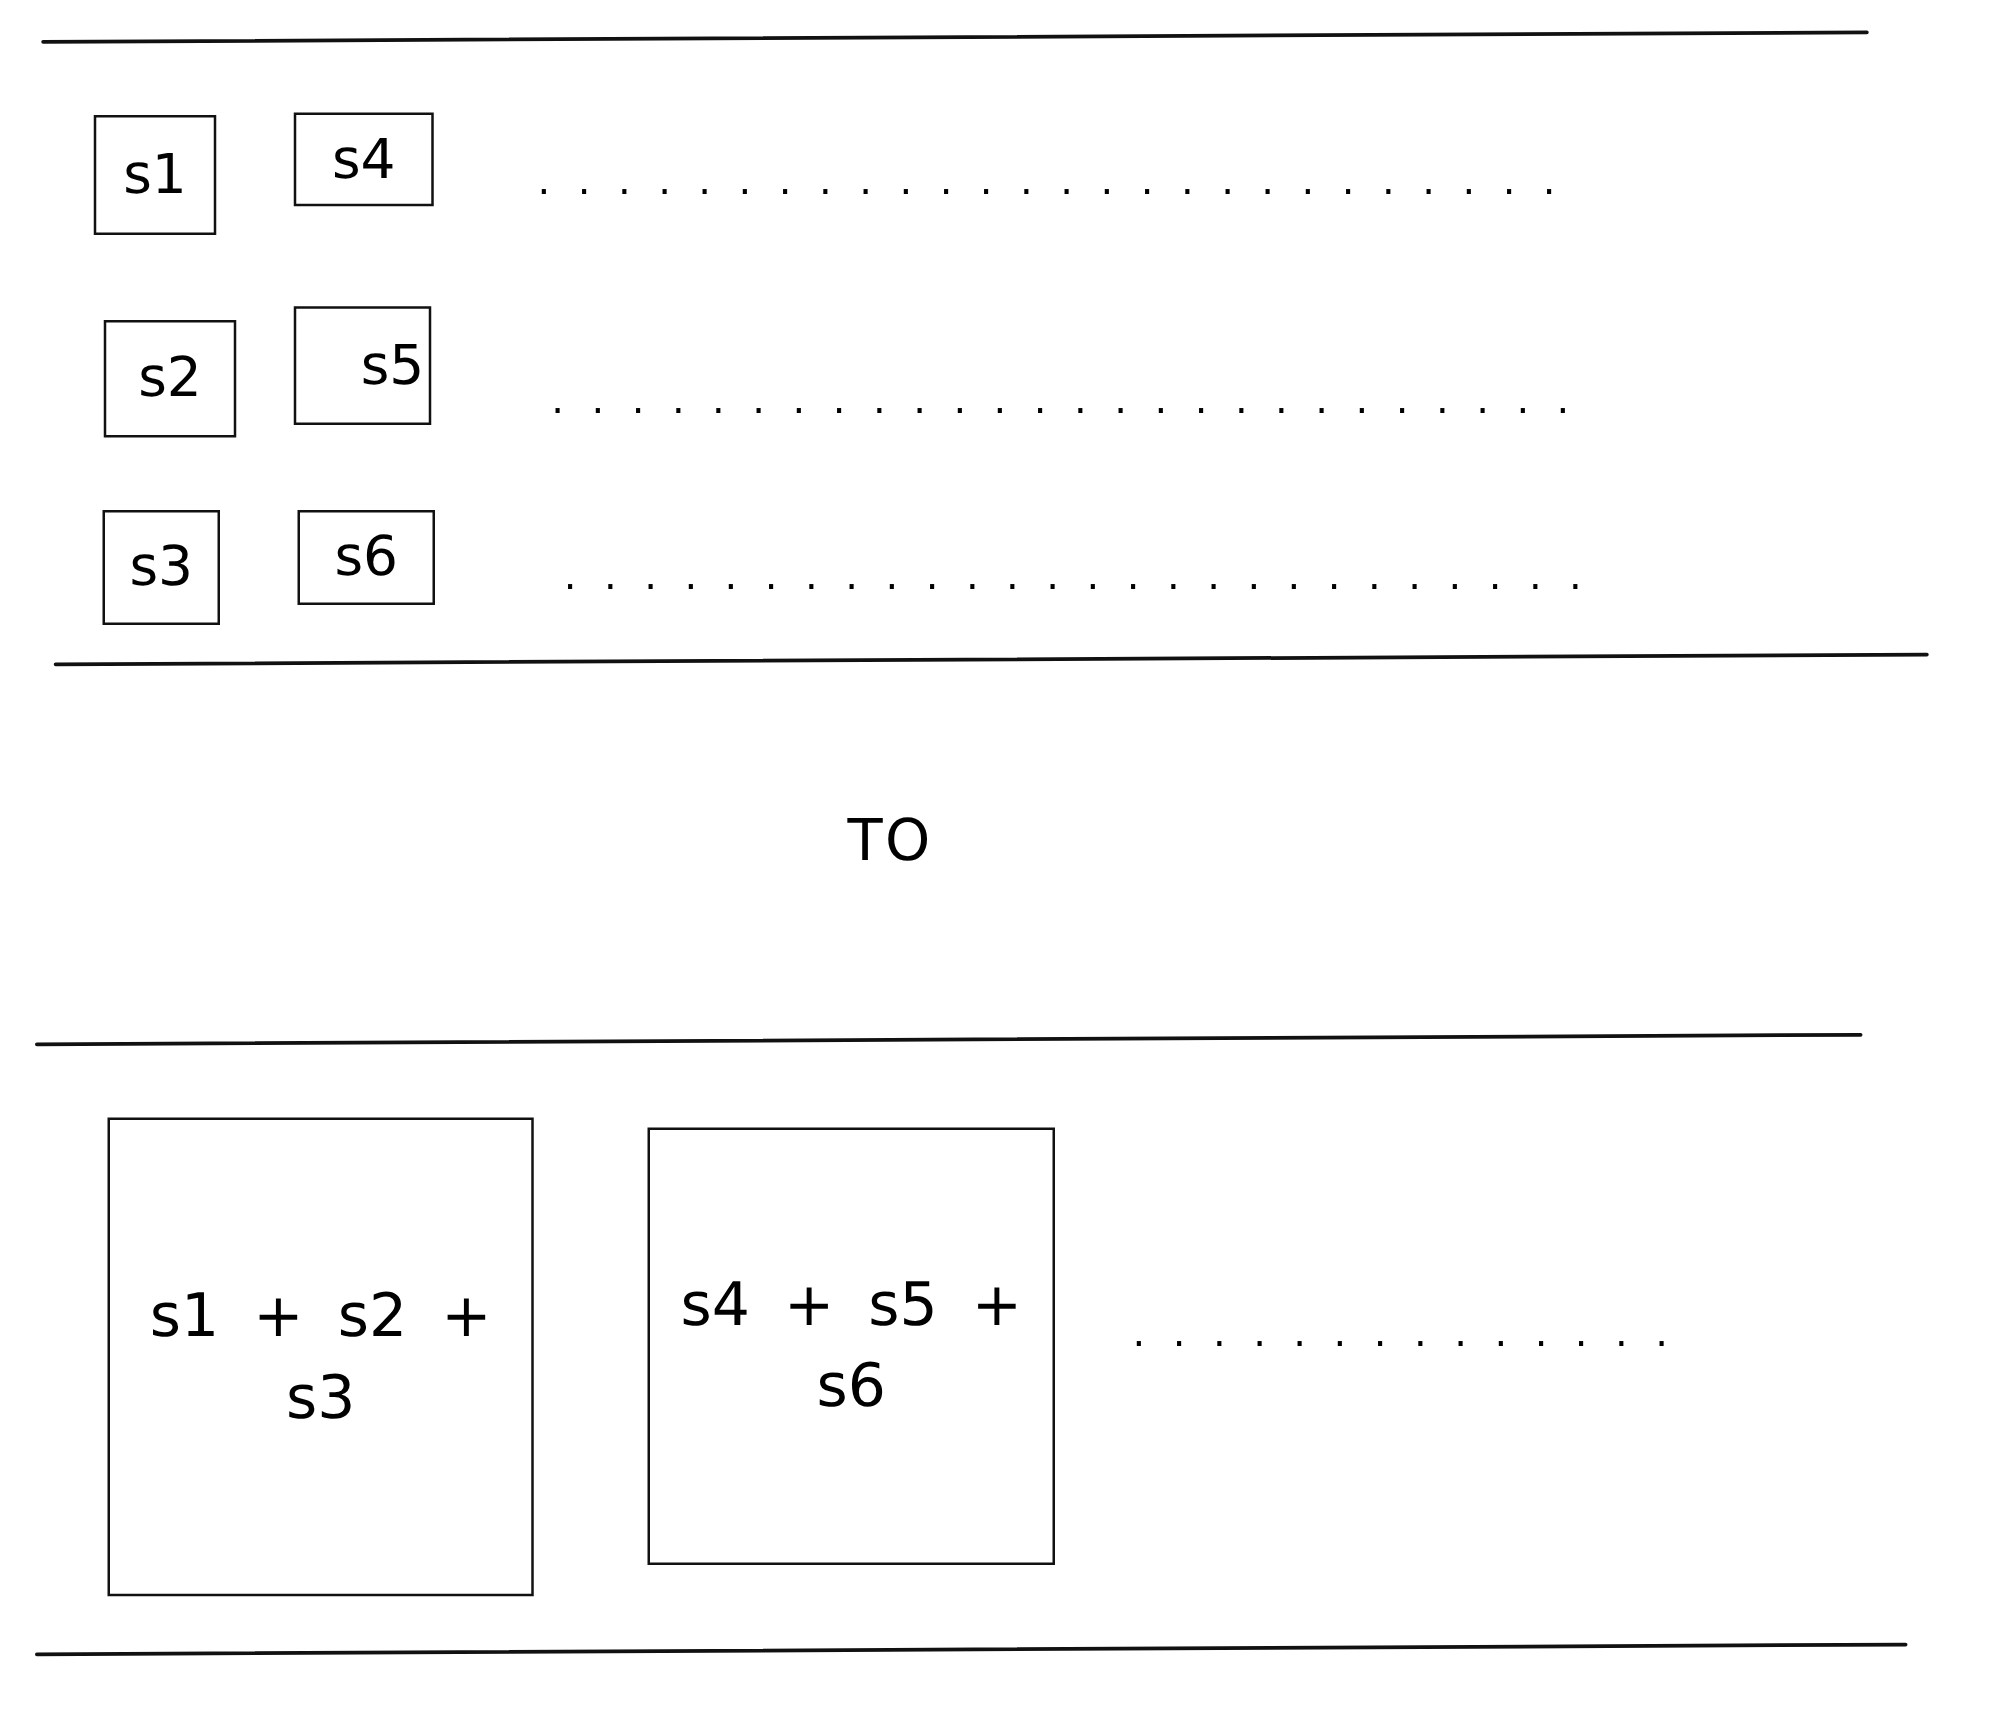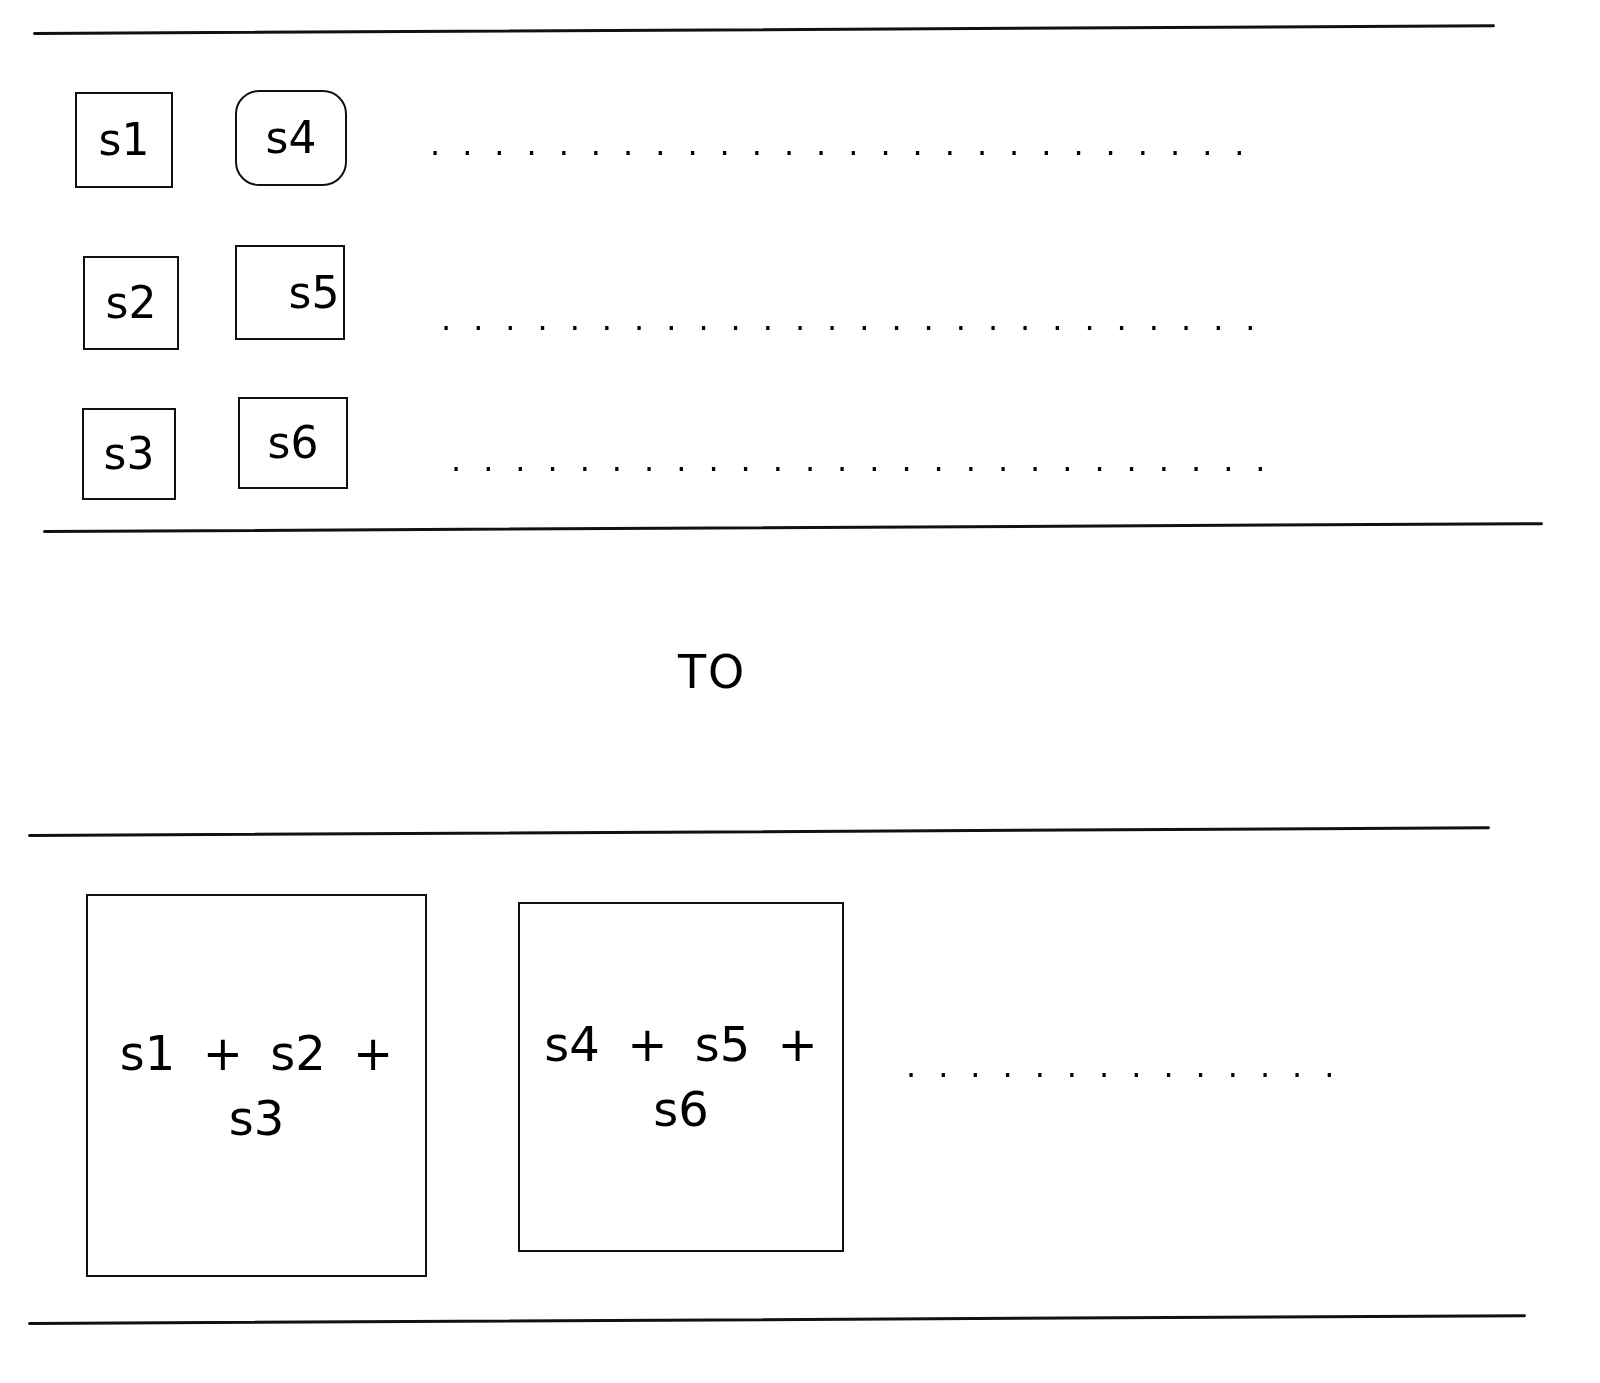--- a/index.html
+++ b/index.html
@@ -18,34 +18,34 @@
 <body>
 
 <div>
 
   <div class="line" style="left:33px; top:32px; width:1462px; transform:rotate(-0.3deg);"></div>
   <div class="line" style="left:43px; top:530px; width:1500px; transform:rotate(-0.3deg);"></div>
 
   <div class="box small" style="left:75px; top:92px; width:98px; height:96px;">
       <span>s1</span>
     </div>
-  <div class="box small" style="left:83px; top:256px; width:96px; height:94px;">
+  <div class="box small" style="left:83px; top:256px; width:106px; height:94px;">
       <span>s2</span>
     </div>
   <div class="box small" style="left:82px; top:408px; width:94px; height:92px;">
       <span>s3</span>
     </div>
 
-  <div class="box small" style="left:235px; top:90px; width:112px; height:96px;border-radius:24px;">
+  <div class="box small" style="left:235px; top:90px; width:112px; height:75px;">
       <span>s4</span>
     </div>
   <div class="box small" style="left:235px; top:245px; width:110px; height:95px;padding-left:48px;">
       <span>s5</span>
     </div>
-  <div class="box small" style="left:238px; top:397px; width:110px; height:92px;">
+  <div class="box small" style="left:238px; top:408px; width:110px; height:76px;">
       <span>s6</span>
     </div>
 
   <div class="dots" style="left:430px; top:128px;">..........................</div>
   <div class="dots" style="left:441px; top:303px;">..........................</div>
   <div class="dots" style="left:451px; top:444px;">..........................</div>
 
   <div class="to" style="left:678px; top:645px;">TO</div>
 
   <div class="line" style="left:28px; top:834px; width:1462px; transform:rotate(-0.3deg);"></div>

